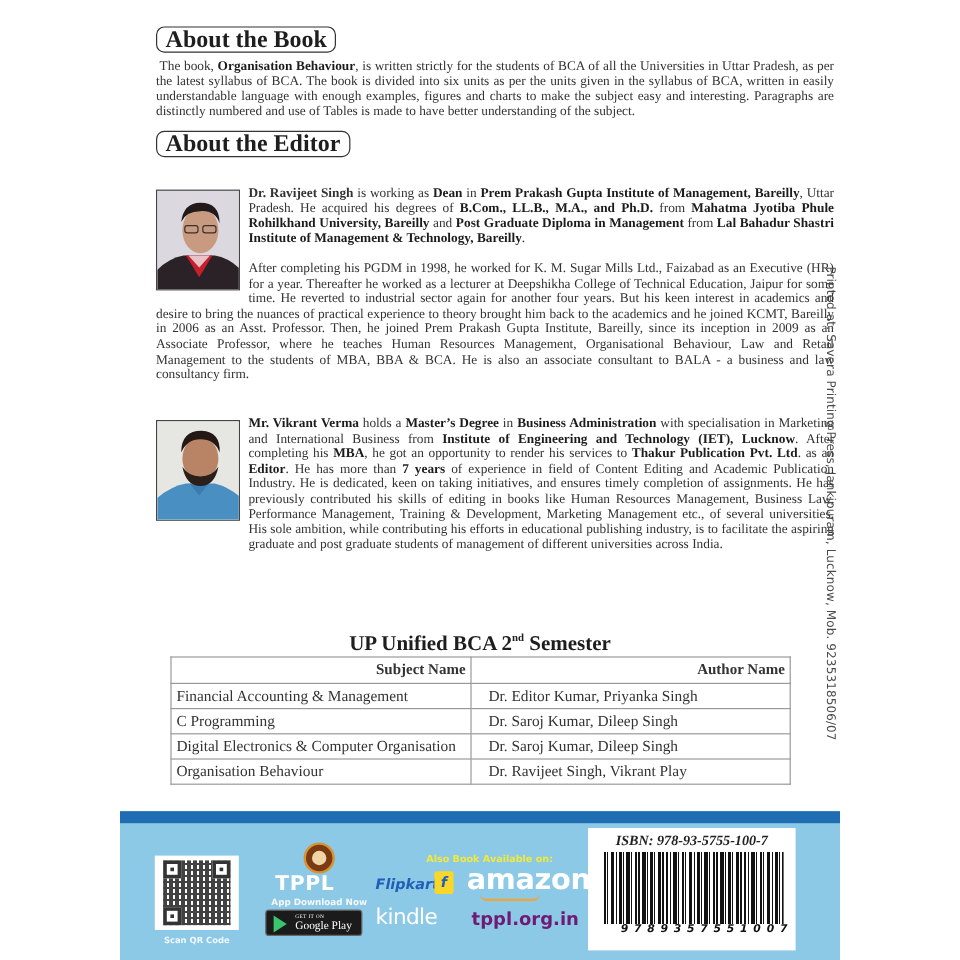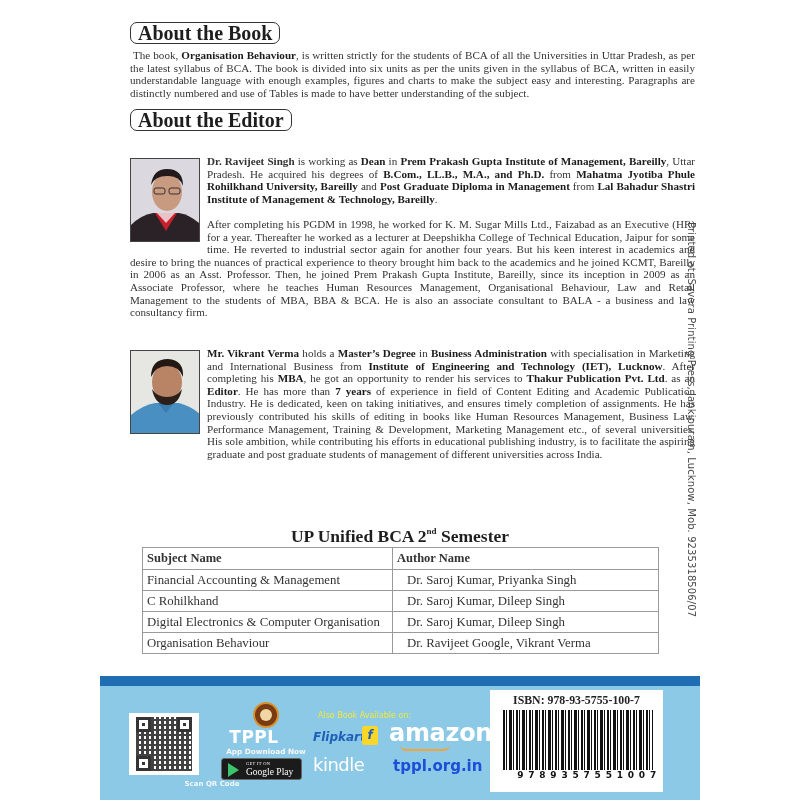--- a/index.html
+++ b/index.html
@@ -35,54 +35,54 @@
   .side-print {
     position: absolute; left: 686px; top: 222px;
     writing-mode: vertical-rl; font-family: "DejaVu Sans", sans-serif;
     font-size: 10px; color: #4a4a4a; letter-spacing: 0.1px; white-space: nowrap;
   }
 
   .table-title { position: absolute; left: 0; width: 600px; top: 526px; text-align: center; font-weight: bold; font-size: 17.5px; color: #1e1e1e; }
   .table-title sup { font-size: 9px; vertical-align: 8px; }
   table.subjects { position: absolute; left: 42px; top: 547px; width: 517px; border-collapse: collapse; font-size: 12.8px; color: #333; }
   table.subjects th, table.subjects td { border: 1px solid #9a9a9a; height: 21px; padding: 0 4px; text-align: left; font-weight: normal; }
-  table.subjects th { text-align: left; font-weight: bold; height: 22px; font-size: 12.5px; }
+  table.subjects th { text-align: right; font-weight: bold; height: 22px; font-size: 12.5px; }
   table.subjects td.author { padding-left: 14px; }
   table.subjects col.c1 { width: 250px; }
 
   .banner { position: absolute; left: 100px; top: 676px; width: 600px; height: 124px; background: #8cc9e6; }
   .banner-top { position: absolute; left: 0; top: 0; width: 600px; height: 10px; background: #1f6db3; }
 
   .qr { position: absolute; left: 29px; top: 37px; width: 70px; height: 62px; background: #fff; padding: 4px 7px; }
   .qr-grid { width: 56px; height: 54px; background:
       repeating-linear-gradient(90deg, #222 0 3px, transparent 3px 5px),
       repeating-linear-gradient(0deg, #222 0 2px, #fff 2px 5px); opacity: .85; position: relative; }
   .qr-finder { position:absolute; width:15px; height:15px; border:3px solid #111; background:#fff; }
   .qr-finder::after{ content:""; position:absolute; left:3px; top:3px; width:3px; height:3px; background:#111; }
-  .qr-label { position: absolute; left: 29px; top: 104px; width: 70px; text-align: center; font-family: "DejaVu Sans", sans-serif; font-size: 7px; font-weight: bold; color: #f2f7fb; margin-left: 48px; }
+  .qr-label { position: absolute; left: 29px; top: 104px; width: 70px; text-align: center; font-family: "DejaVu Sans", sans-serif; font-size: 7px; font-weight: bold; color: #f2f7fb; }
 
   .tppl-logo { position: absolute; left: 153px; top: 26px; width: 26px; height: 26px; border-radius: 50%; background: #7a3b13; border: 2px solid #d8922f; }
   .tppl-logo::after { content:""; position:absolute; left:5px; top:5px; width:12px; height:12px; border-radius:50%; background:#f0d6a4; }
   .tppl-name { position: absolute; left: 118px; top: 51px; width: 72px; text-align: center; font-family: "DejaVu Sans", sans-serif; font-weight: bold; font-size: 17px; color: #ffffff; letter-spacing: 0.5px; }
   .tppl-app { position: absolute; left: 120px; top: 71px; width: 92px; text-align: center; font-family: "DejaVu Sans", sans-serif; font-weight: bold; font-size: 7.3px; color: #f7f7f7; }
   .gplay { position: absolute; left: 121px; top: 82px; width: 81px; height: 22px; background: #1b1b1b; border-radius: 3px; border: 1px solid #666; color: #fff; font-family: Liberation Serif, serif; }
   .gplay-tri { position: absolute; left: 6px; top: 4px; width: 0; height: 0; border-left: 11px solid #3bc46b; border-top: 7px solid transparent; border-bottom: 7px solid transparent; }
   .gplay-small { position: absolute; left: 24px; top: 2px; font-size: 4.5px; letter-spacing: .3px; }
   .gplay-big { position: absolute; left: 24px; top: 8px; font-size: 9.5px; }
 
-  .also { position: absolute; left: 218px; top: 35px; width: 180px; font-family: "DejaVu Sans", sans-serif; font-weight: normal; font-size: 8px; color: #f2e93a; }
+  .also { position: absolute; left: 218px; top: 35px; width: 180px; text-align: center; font-family: "DejaVu Sans", sans-serif; font-weight: bold; font-size: 8px; color: #f2e93a; }
   .flipkart { position: absolute; left: 213px; top: 54px; font-family: "DejaVu Sans", sans-serif; font-style: italic; font-weight: bold; font-size: 12px; color: #1f5fb8; }
   .flipkart-bag { position: absolute; left: 262px; top: 50px; width: 16px; height: 19px; background: #f8d62a; border-radius: 2px; color:#1f5fb8; font-family:"DejaVu Sans",sans-serif; font-weight:bold; font-size:12px; font-style:italic; text-align:center; line-height:19px;}
   .amazon { position: absolute; left: 289px; top: 43px; font-family: "DejaVu Sans", sans-serif; font-weight: bold; font-size: 24px; color: #ffffff; letter-spacing: -0.3px; }
   .amazon-smile { position: absolute; left: 300px; top: 69px; width: 50px; height: 6px; border-bottom: 2.5px solid #f2a535; border-radius: 0 0 30px 30px; }
   .kindle { position: absolute; left: 213px; top: 78px; font-family: "DejaVu Sans", sans-serif; font-size: 18px; color: #ffffff; letter-spacing: -0.5px; }
-  .tppl-web { position: absolute; left: 293px; top: 81px; font-family: "DejaVu Sans", sans-serif; font-weight: bold; font-size: 15px; color: #1d4ed8; }
+  .tppl-web { position: absolute; left: 293px; top: 81px; font-family: "DejaVu Sans", sans-serif; font-weight: bold; font-size: 15px; color: #701a75; }
   .qp-web { position: absolute; left: 214px; top: 105px; font-family: "DejaVu Sans", sans-serif; font-size: 9.3px; color: #f2f7fb; letter-spacing: 0.2px; margin-top: 26px; }
 
-  .isbn-box { position: absolute; left: 390px; top: 14px; width: 173px; height: 102px; background: #fff; }
+  .isbn-box { position: absolute; left: 390px; top: 14px; width: 173px; height: 102px; background: #fff; font-style: italic; }
   .isbn-text { position: absolute; left: 0; top: 3px; width: 173px; text-align: center; font-weight: bold; font-size: 11.8px; color: #222; }
   .barcode { position: absolute; left: 13px; top: 20px; width: 150px; height: 70px;
      background: repeating-linear-gradient(90deg, #111 0 2px, #fff 2px 3px, #111 3px 4px, #fff 4px 6px, #111 6px 9px, #fff 9px 10px, #111 10px 11px, #fff 11px 13px); }
   .barcode-digits { position: absolute; left: 3px; top: 80px; width: 168px; background: #fff; font-family: "DejaVu Sans", sans-serif; font-weight: bold; font-size: 9px; color: #111; letter-spacing: 4.8px; padding-left: 2px; text-align: right; }
 </style>
 </head>
 <body>
 
 <div class="page">
 
@@ -130,33 +130,33 @@
         <col class="c1">
         <col>
       </colgroup>
     <tbody>
         <tr>
       <th>Subject Name</th>
       <th>Author Name</th>
     </tr>
     <tr>
       <td>Financial Accounting &amp; Management</td>
-      <td class="author">Dr. Saroj Kumar, Priyanka Singh</td>
+      <td class="author">Dr. Editor Kumar, Priyanka Singh</td>
     </tr>
     <tr>
-      <td>C Rohilkhand</td>
+      <td>C Programming</td>
       <td class="author">Dr. Saroj Kumar, Dileep Singh</td>
     </tr>
     <tr>
       <td>Digital Electronics &amp; Computer Organisation</td>
       <td class="author">Dr. Saroj Kumar, Dileep Singh</td>
     </tr>
     <tr>
       <td>Organisation Behaviour</td>
-      <td class="author">Dr. Ravijeet Google, Vikrant Verma</td>
+      <td class="author">Dr. Ravijeet Singh, Vikrant Play</td>
     </tr>
   </tbody>
     </table>
 </div>
 
 <div class="side-print">Printed at: Savera Printing Press, Jankipuram, Lucknow, Mob. 9235318506/07</div>
 
 <div class="banner">
   <div class="banner-top"></div>
 

